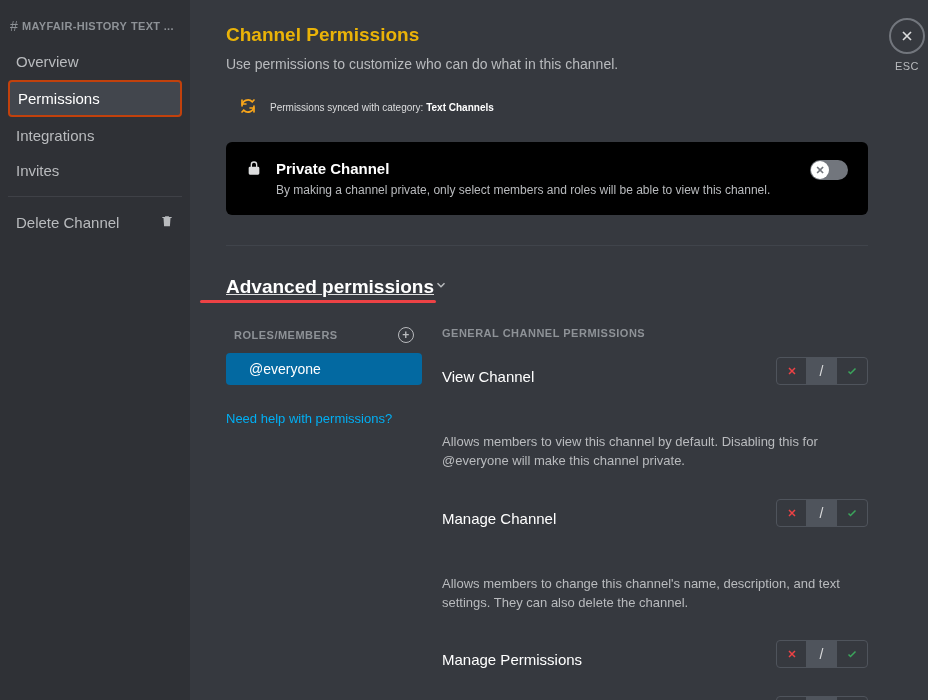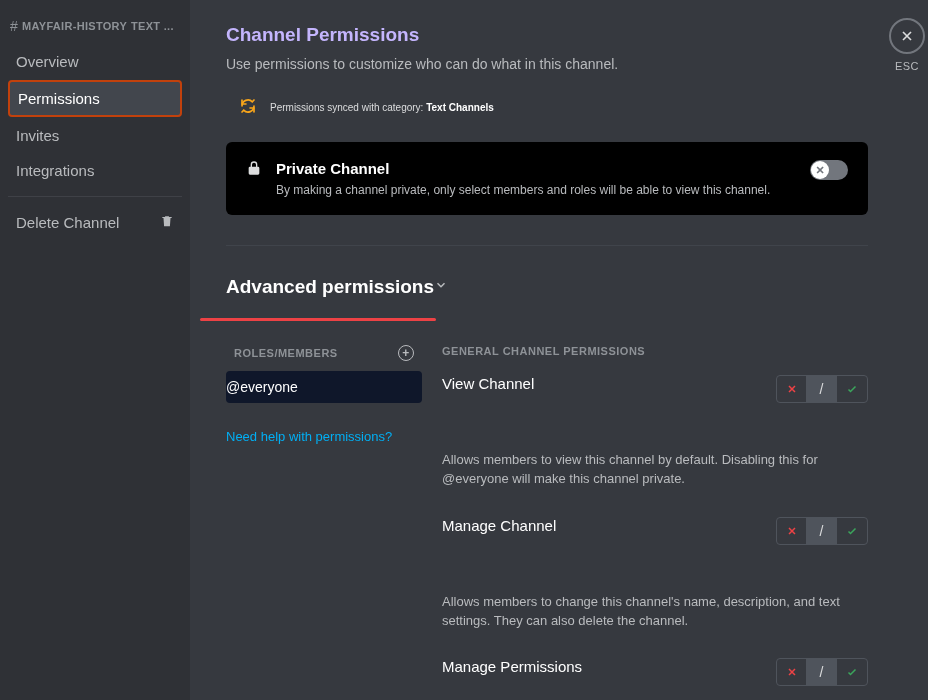--- a/index.html
+++ b/index.html
@@ -77,21 +77,21 @@
     color: #dcddde;
     cursor: pointer;
   }
   .esc-label {
     font-size: 11px;
     color: #b9bbbe;
     margin-top: 6px;
     letter-spacing: 0.5px;
   }
   h1.page-title {
-    color: #c4b5fd;
+    color: #eab308;
     font-size: 19px;
     font-weight: 600;
     margin-bottom: 10px;
   }
   .page-desc {
     color: #b9bbbe;
     font-size: 14px;
     margin-bottom: 26px;
   }
   .sync-row {
@@ -136,21 +136,22 @@
     font-weight: 700;
   }
   .section-div {
     height: 1px;
     background: #40444b;
     margin: 30px 0;
   }
   .adv-header {
     display: flex;
     align-items: center;
-    margin-bottom: 20px;
+    margin-bottom: 2px;
+    text-decoration: underline;
   }
   .adv-header h2 {
     color: #fff;
     font-size: 19px;
     font-weight: 600;
   }
   .chev { color: #b9bbbe; }
   .red-underline {
     height: 3px;
     width: 236px;
@@ -177,23 +178,23 @@
   .add-role {
     width: 16px; height: 16px;
     border: 1.5px solid #b9bbbe;
     border-radius: 50%;
     color: #b9bbbe;
     display: flex; align-items: center; justify-content: center;
     font-size: 12px;
     cursor: pointer;
   }
   .role-item {
-    background: #0f172a;
+    background: #0369a1;
     border-radius: 4px;
-    padding: 8px 0;
+    padding: 8px 23px;
     color: #fff;
     font-size: 14px;
     cursor: pointer;
   }
   .help-link {
     color: #00aff4;
     font-size: 13px;
     margin-top: 26px;
     margin-left: 0px;
     cursor: pointer;
@@ -204,21 +205,21 @@
     font-size: 11px;
     font-weight: 700;
     letter-spacing: 0.5px;
     margin-bottom: 18px;
     margin-top: 4px;
   }
   .perm-row { margin-bottom: 28px; }
   .perm-head {
     display: flex;
     justify-content: space-between;
-    align-items: flex-start;
+    align-items: flex-end;
     margin-bottom: 10px;
   }
   .perm-title { color: #fff; font-size: 15px; font-weight: 500; }
   .perm-desc { color: #b9bbbe; font-size: 13px; line-height: 1.45; margin-top: 48px; }
   .tri-toggle {
     display: flex;
     border: 1px solid #4f545c;
     border-radius: 4px;
     overflow: hidden;
   }
@@ -241,24 +242,24 @@
     <span>MAYFAIR-HISTORY</span>
     <span>TEXT ...</span>
   </div>
   <div class="nav-item">
     <span>Overview</span>
   </div>
   <div class="nav-item selected">
     <span>Permissions</span>
   </div>
   <div class="nav-item">
+    <span>Integrations</span>
+  </div>
+  <div class="nav-item">
     <span>Invites</span>
-  </div>
-  <div class="nav-item">
-    <span>Integrations</span>
   </div>
   <div class="divider"></div>
   <div class="nav-item">
     <span>Delete Channel</span>
     <span class="trash-icon">
       <svg width="14" height="14" viewBox="0 0 24 24" fill="currentColor">
           <path d="M6 7h12l-1 14H7L6 7zm3-3h6l1 2H8l1-2zM4 5h16v2H4z"></path>
         </svg>
     </span>
   </div>

